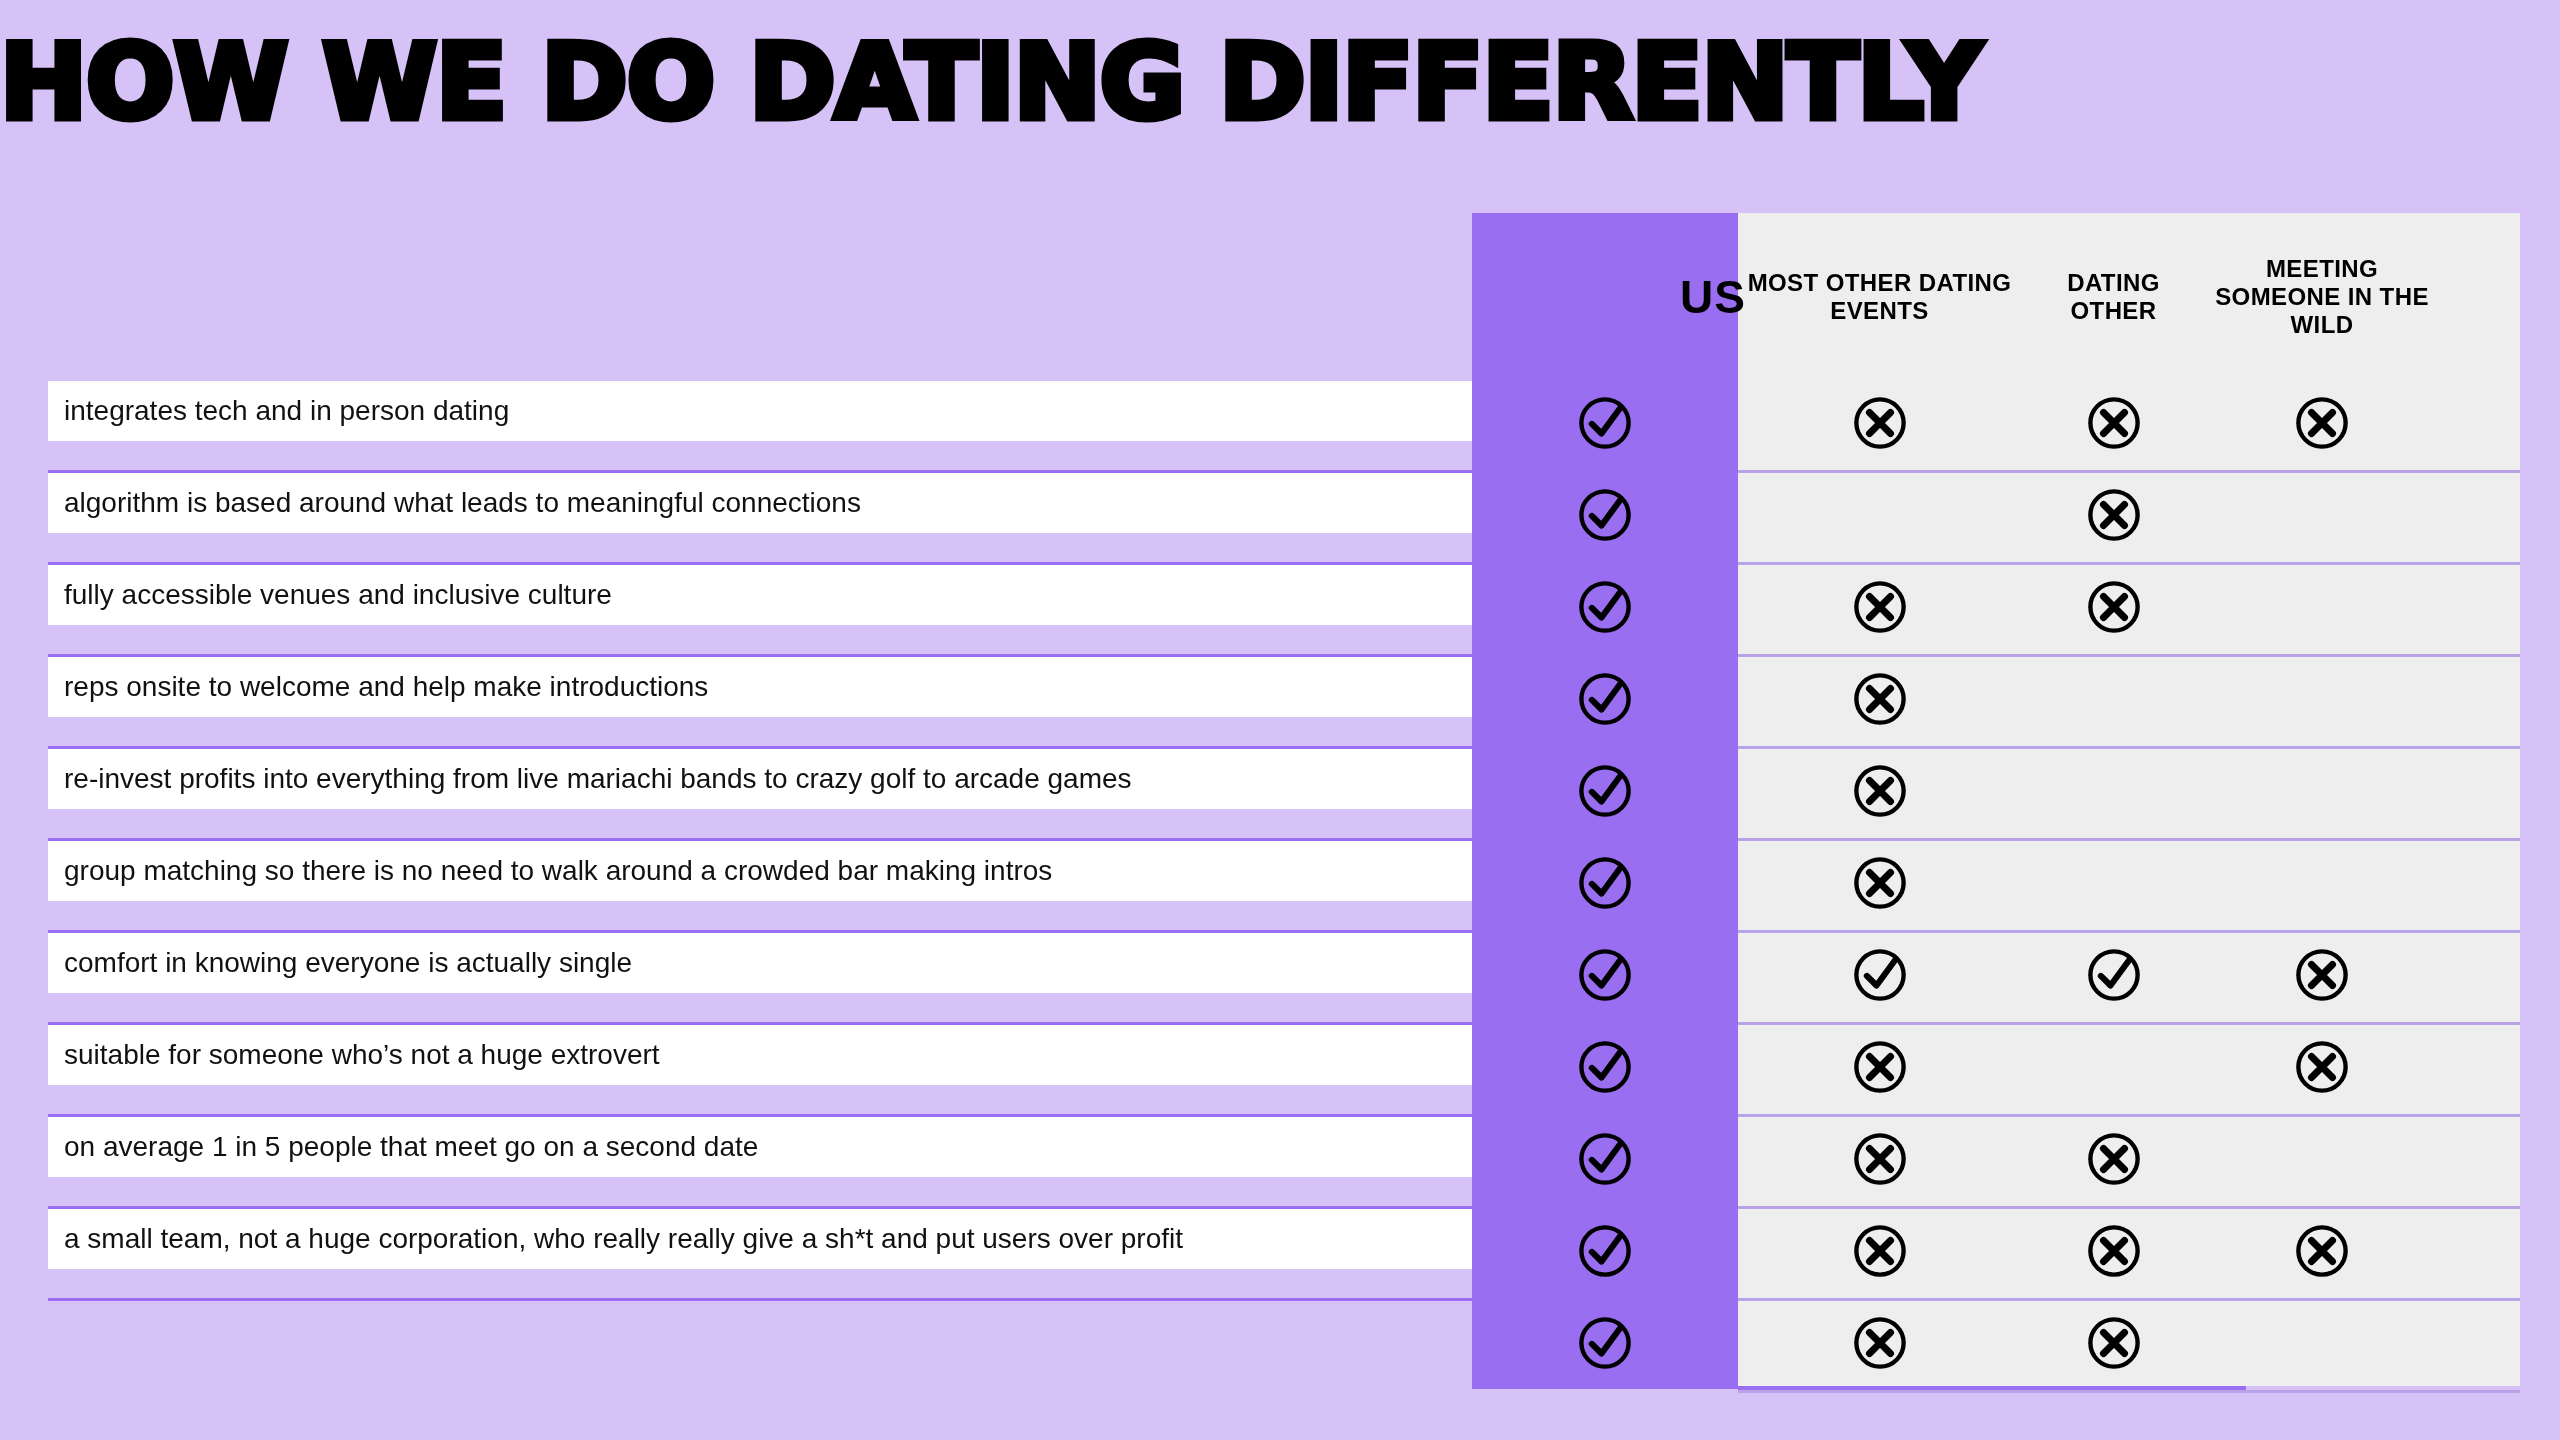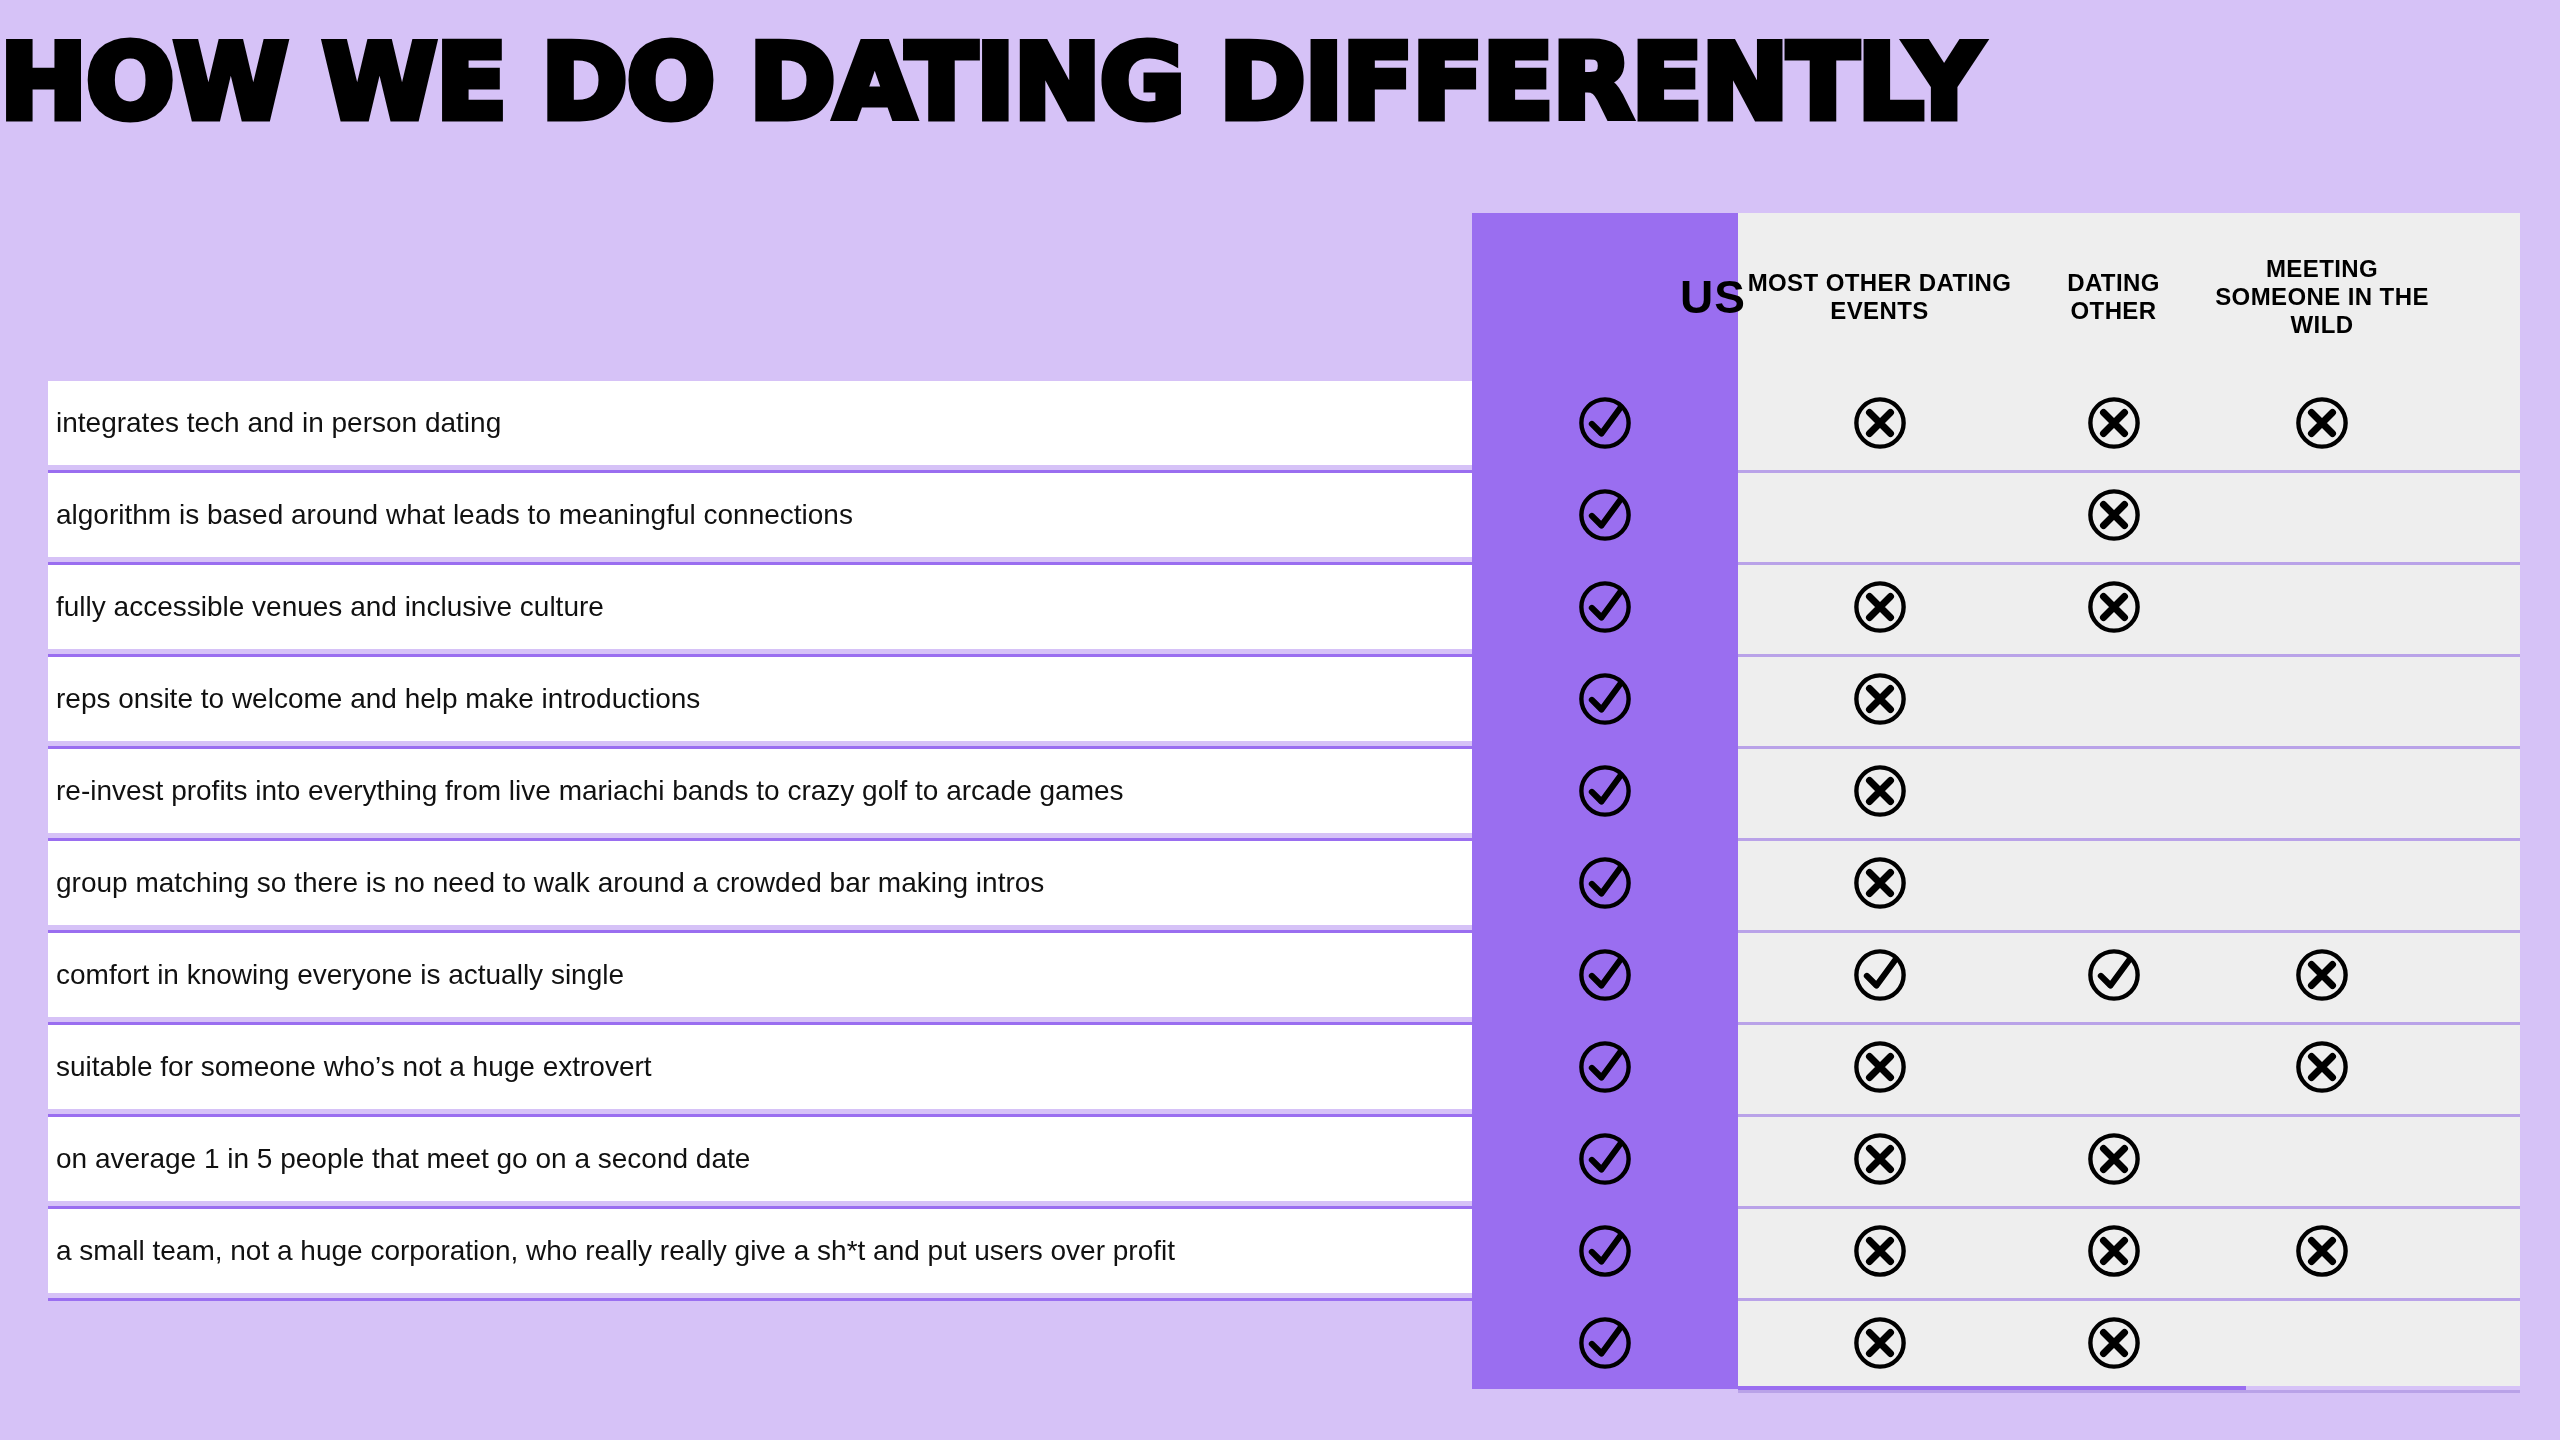--- a/index.html
+++ b/index.html
@@ -97,25 +97,25 @@
   .row {
     position: relative;
     height: 92px;
     box-sizing: border-box;
   }
   .row .label-box {
     position: absolute;
     left: 0;
     top: 0;
     width: 1424px;
-    height: 84px;
+    height: 60px;
     background: #ffffff;
     display: flex;
     align-items: center;
-    padding-left: 8px;
+    padding-left: 16px;
     box-sizing: border-box;
   }
   .row .label-box span {
     font-size: 28px;
     color: #111;
     font-family: "Liberation Sans", sans-serif;
     white-space: nowrap;
   }
   .row .sep {
     position: absolute;

